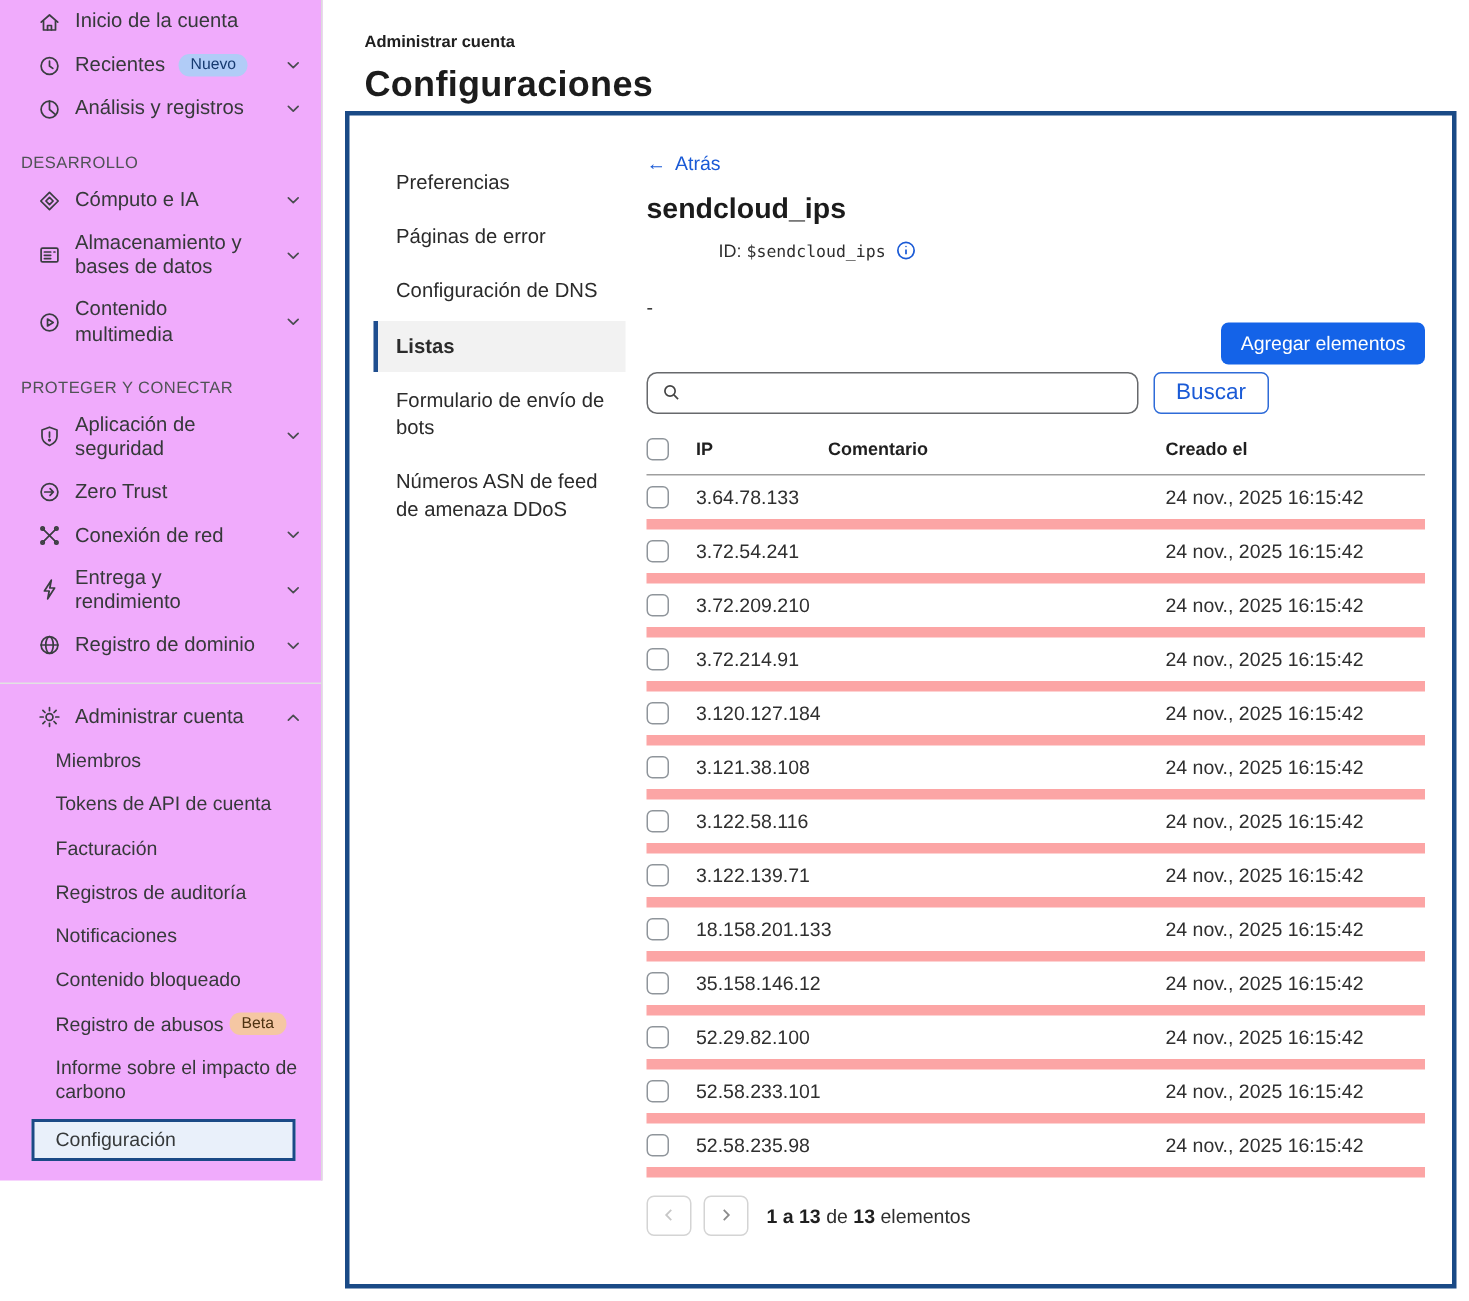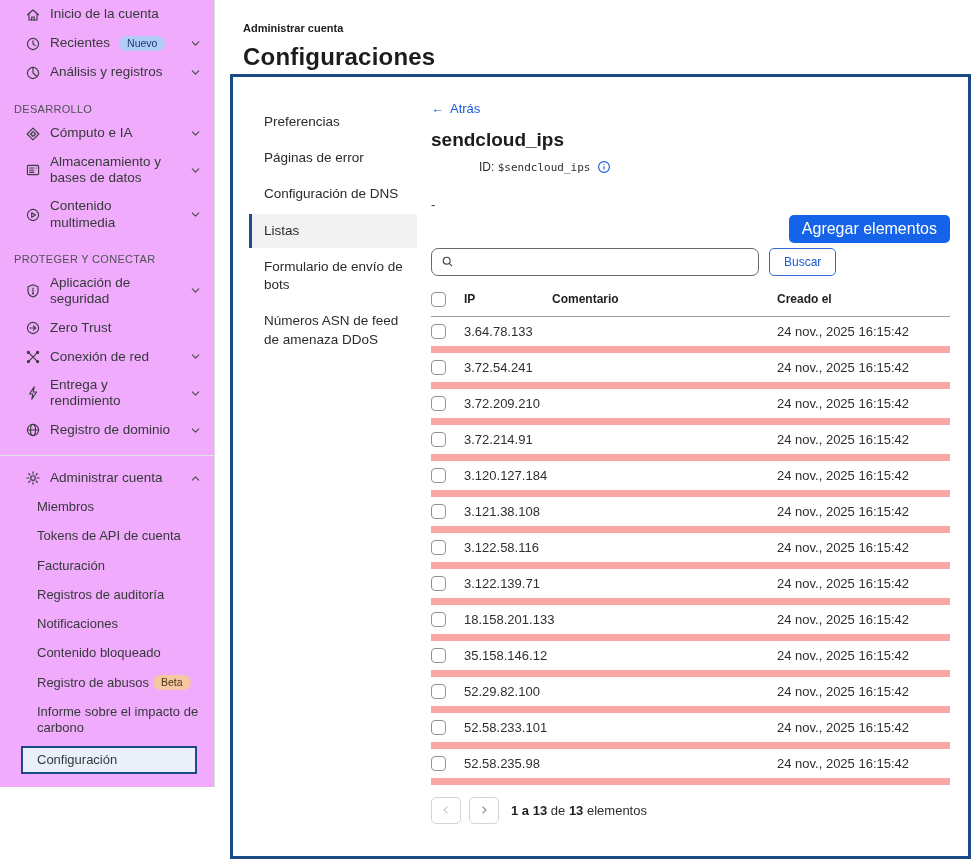--- a/index.html
+++ b/index.html
@@ -22,37 +22,37 @@
 
   
   .main-head { position:absolute; left:243px; top:22px; }
   .breadcrumb { font-size:11px; font-weight:700; color:#202020; margin-bottom:9px; }
   .page-title { font-size:24px; font-weight:700; color:#1c1c1c; letter-spacing:.2px; }
 
   
   .panel { position:absolute; left:230px; top:74px; width:741px; height:785px; background:#fff; border:3px solid #1a4a86; display:flex; padding:14px 18px 10px 16px; gap:14px; }
   .pnav { width:168px; flex:none; padding-top:14px; }
   .pnav-item { padding:8px 10px 8px 12px; margin-bottom:2px; font-size:13.5px; color:#2b2b2b; line-height:1.35; border-left:3px solid transparent; cursor:pointer; }
-  .pnav-item.selected { background:#f2f2f2; border-left-color:#1f4e8f; font-weight:400; }
+  .pnav-item.selected { background:#f2f2f2; border-left-color:#1f4e8f; font-weight:700; }
 
   .content { flex:1; padding-top:10px; display:flex; flex-direction:column; min-width:0; }
   .back-link { display:inline-flex; align-items:center; gap:6px; color:#1a5ad6; font-size:13px; cursor:pointer; width:max-content; }
   .list-name { font-size:19px; font-weight:700; color:#1b1b1b; margin:13px 0 7px; }
   .meta { font-size:12px; color:#2f2f2f; line-height:1.55;margin-left:48px; }
   .mono { font-family:"DejaVu Sans Mono","Liberation Mono",monospace; font-size:11px; }
   .info-ic { color:#1a5ad6; vertical-align:-3px; margin-left:3px; cursor:pointer; }
   .dash { margin-top:17px; font-size:13px; color:#2f2f2f; }
   .btn-row { display:flex; justify-content:flex-end; margin-top:3px; }
-  .btn-primary { background:#1463e8; color:#fff; border:none; border-radius:5px; height:28px; padding:0 13px; font-size:16px; font-family:inherit; cursor:pointer; }
+  .btn-primary { background:#1463e8; color:#fff; border:none; border-radius:5px; height:28px; padding:0 13px; font-size:13px; font-family:inherit; cursor:pointer; }
   .search-label { margin-top:15px; font-size:12.5px; color:#2f2f2f; }
   .search-row { display:flex; align-items:center; gap:10px; margin-top:5px; }
   .search-box { width:328px; height:28px; border:1px solid #67696c; border-radius:7px; display:flex; align-items:center; gap:6px; padding:0 9px; background:#fff; }
   .search-box svg { color:#444; flex:none; }
   .search-box input { border:none; outline:none; flex:1; font-size:12.5px; font-family:inherit; background:transparent; }
-  .btn-outline { height:28px; border:1px solid #2e6bd8; border-radius:5px; background:#fff; color:#1a5ad6; padding:0 14px; font-size:12px; font-family:inherit; cursor:pointer; }
+  .btn-outline { height:28px; border:1px solid #2e6bd8; border-radius:5px; background:#fff; color:#1a5ad6; padding:0 14px; font-size:15px; font-family:inherit; cursor:pointer; }
 
   .thead { display:flex; align-items:center; margin-top:16px; padding-bottom:9px; border-bottom:1px solid #9f9f9f; font-size:12px; font-weight:700; color:#1f1f1f; }
   .trow { display:flex; align-items:center; height:36px; border-bottom:7px solid #fca5a5; font-size:13px; color:#2f2f2f; }
   .c0 { width:33px; flex:none; display:flex; align-items:center; }
   .c1 { width:88px; flex:none; }
   .c2 { width:225px; flex:none; }
   .c3 { flex:1; }
   .cb { width:15px; height:15px; border:1.5px solid #8f959b; border-radius:4px; background:#fff; display:inline-block; cursor:pointer; }
 
   .pgn { display:flex; align-items:center; gap:8px; margin-top:12px; }

